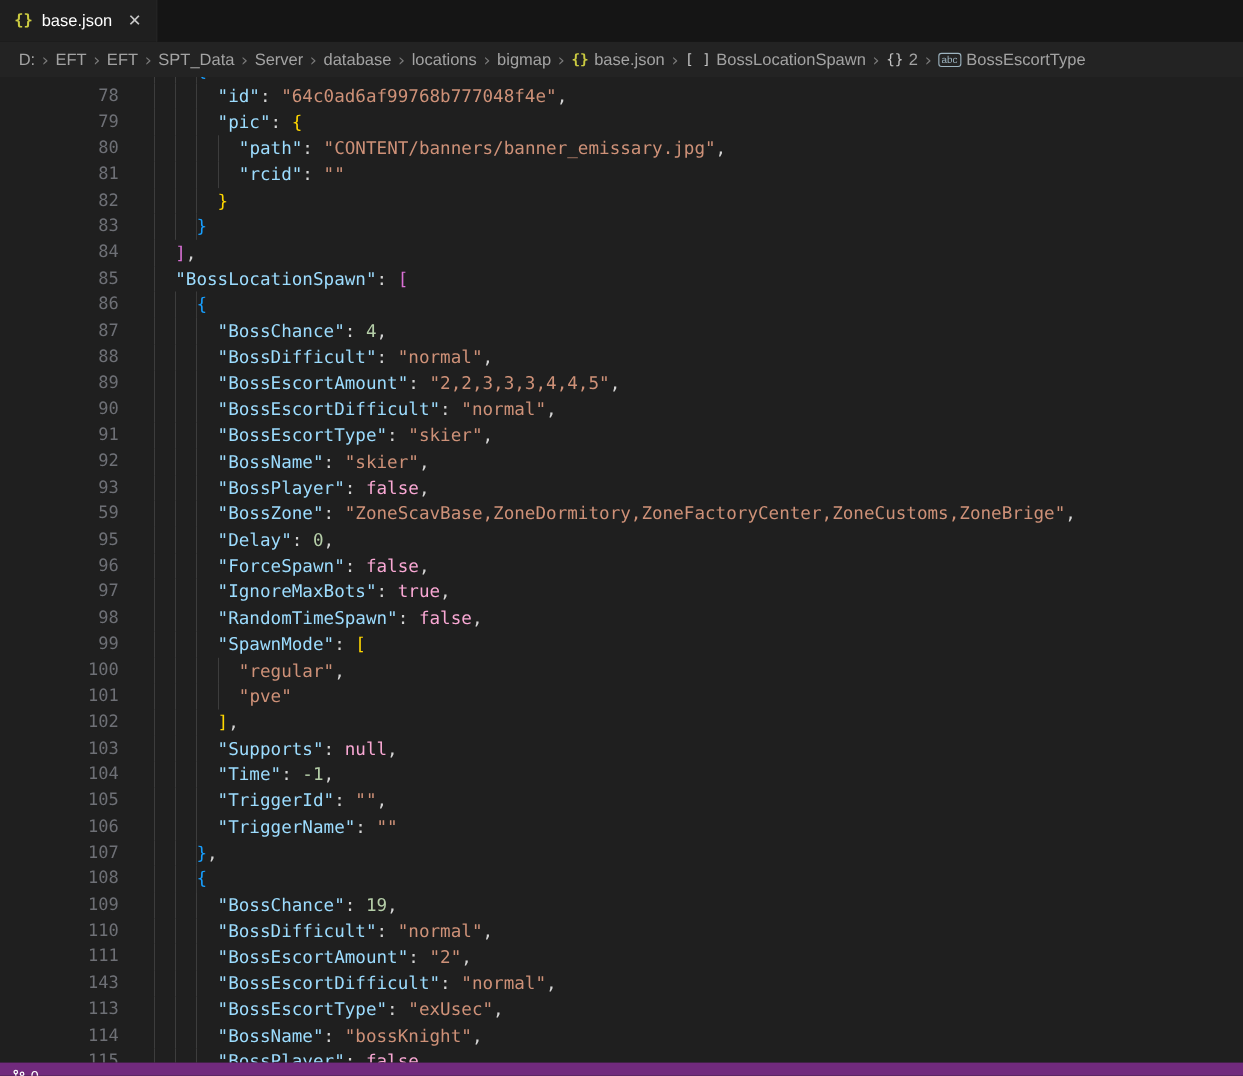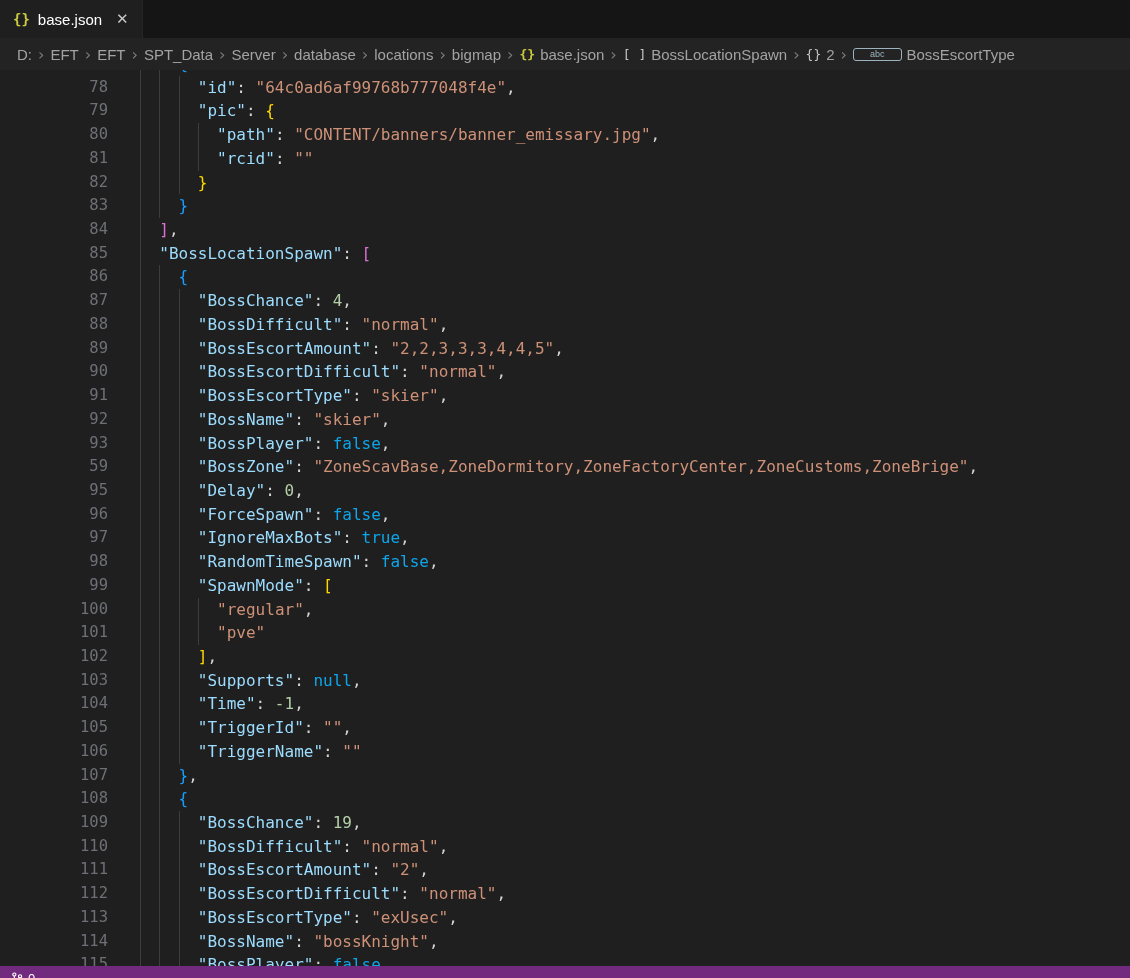--- a/index.html
+++ b/index.html
@@ -20,37 +20,37 @@
   
   .breadcrumbs { position:absolute; top:38px; left:0; width:100%; height:32px;
                  background:#232323; display:flex; align-items:center;
                  padding-left:17px; z-index:20; }
   .crumb { display:flex; align-items:center; gap:5px; color:#a3a3a3; font-size:15px;
            cursor:pointer; white-space:nowrap; }
   .crumb-sep { color:#7a7a7a; font-size:16px; margin:0 6px; font-family:"DejaVu Sans", sans-serif; }
   .ic-braces-y { color:#cbcb41; font-family:"DejaVu Sans Mono", monospace; font-size:13px; font-weight:bold; }
   .ic-array, .ic-braces-g { color:#c5c5c5; font-family:"DejaVu Sans Mono", monospace; font-size:13px; }
   .ic-abc { display:inline-block; border:1px solid #9db4c0; color:#9db4c0; border-radius:3px;
-            font-size:9px; line-height:11px; padding:0 16px; letter-spacing:0; }
+            font-size:9px; line-height:11px; padding:0 2px; letter-spacing:0; }
 
   
   .editor { position:absolute; top:38px; left:0; width:100%; height:928px;
             overflow:hidden; z-index:10;margin-left:46px; }
   .lines { position:absolute; top:14px; left:0; width:100%; }
   .line { display:flex; height:23.72px; line-height:23.72px;
           font-family:"DejaVu Sans Mono", monospace; font-size:16px; cursor:text; }
   .ln { flex:0 0 62px; text-align:right; color:#6e7076; font-size:15.5px; }
   .code { white-space:pre; padding-left:32px; }
   .indent { display:inline-block; height:23.72px; vertical-align:top;
             background-image:repeating-linear-gradient(to right,
               #3d3d3d 0, #3d3d3d 1px, transparent 1px, transparent 19.27px); }
   .tk-k { color:#9cdcfe; }   
   .tk-s { color:#ce9178; }   
   .tk-n { color:#b5cea8; }   
-  .tk-b { color:#0ea5e9; }   
+  .tk-b { color:#f9a8d4; }   
   .tk-p { color:#d4d4d4; }   
   .tk-g { color:#ffd700; }   
   .tk-o { color:#da70d6; }   
   .tk-u { color:#179fff; }   
 
   
   .watermark { position:absolute; right:6px; top:937px; z-index:40;
                color:#ffffff; font-size:22px;margin-top:41px; }
 
   
@@ -262,21 +262,21 @@
         </div>
         <div class="line">
           <div class="ln">110</div>
           <div class="code"><span class="indent" style="width: 57.81px;"></span><span class="tk tk-k">"BossDifficult"</span><span class="tk tk-p">: </span><span class="tk tk-s">"normal"</span><span class="tk tk-p">,</span></div>
         </div>
         <div class="line">
           <div class="ln">111</div>
           <div class="code"><span class="indent" style="width: 57.81px;"></span><span class="tk tk-k">"BossEscortAmount"</span><span class="tk tk-p">: </span><span class="tk tk-s">"2"</span><span class="tk tk-p">,</span></div>
         </div>
         <div class="line">
-          <div class="ln">112</div>
+          <div class="ln">143</div>
           <div class="code"><span class="indent" style="width: 57.81px;"></span><span class="tk tk-k">"BossEscortDifficult"</span><span class="tk tk-p">: </span><span class="tk tk-s">"normal"</span><span class="tk tk-p">,</span></div>
         </div>
         <div class="line">
           <div class="ln">113</div>
           <div class="code"><span class="indent" style="width: 57.81px;"></span><span class="tk tk-k">"BossEscortType"</span><span class="tk tk-p">: </span><span class="tk tk-s">"exUsec"</span><span class="tk tk-p">,</span></div>
         </div>
         <div class="line">
           <div class="ln">114</div>
           <div class="code"><span class="indent" style="width: 57.81px;"></span><span class="tk tk-k">"BossName"</span><span class="tk tk-p">: </span><span class="tk tk-s">"bossKnight"</span><span class="tk tk-p">,</span></div>
         </div>

